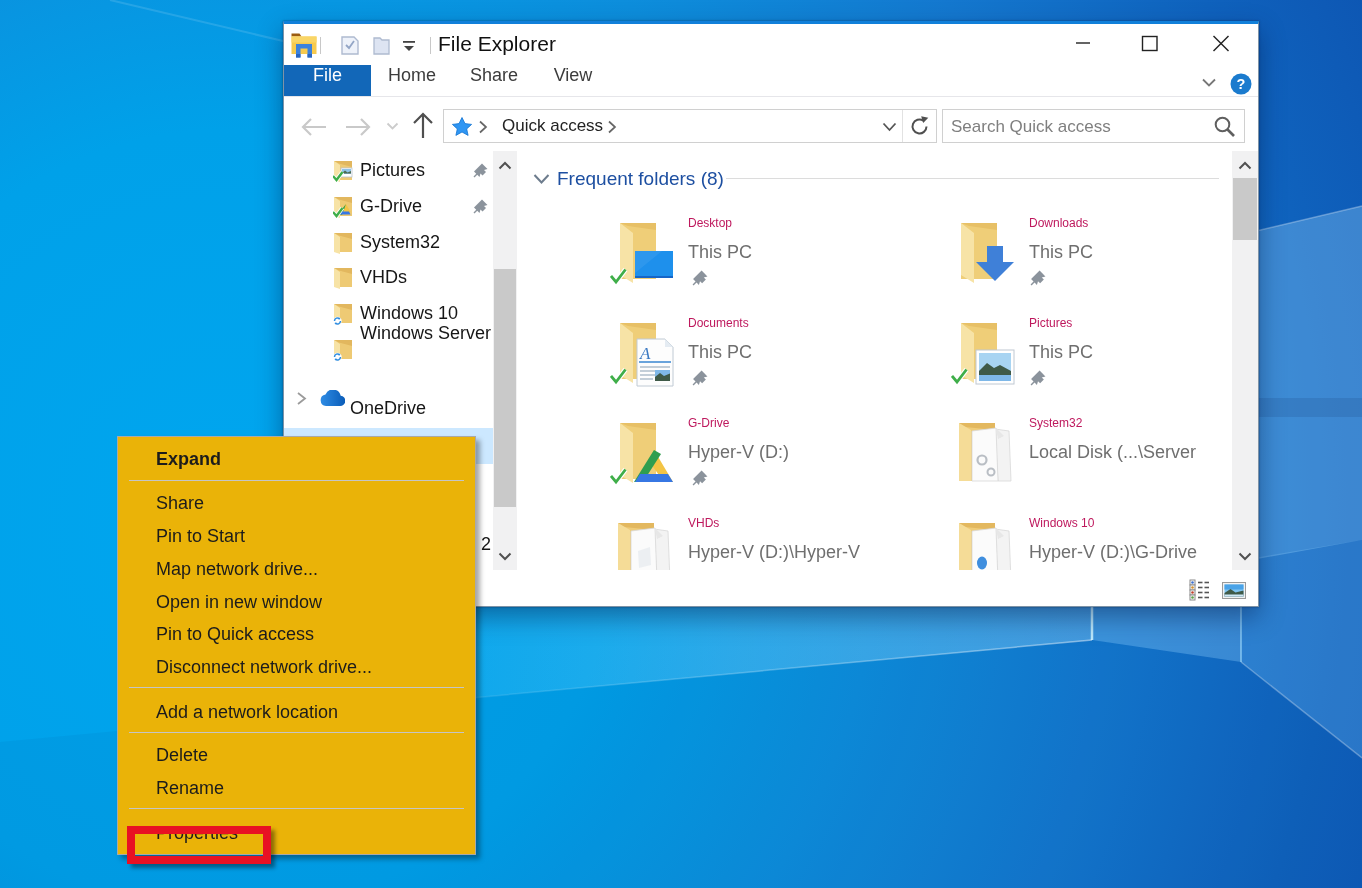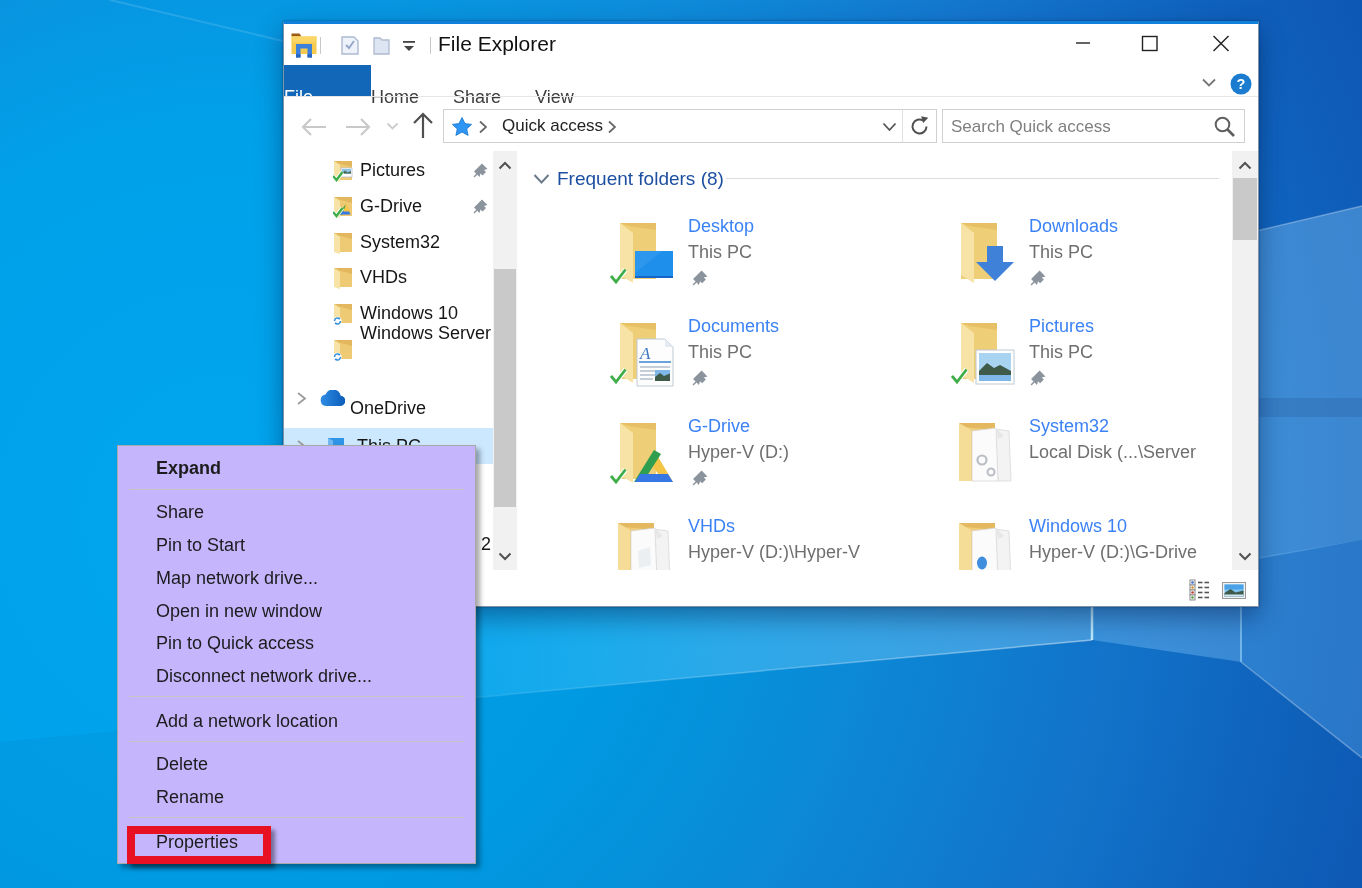--- a/index.html
+++ b/index.html
@@ -1,23 +1,23 @@
 <!DOCTYPE html>
 <html><head>
 <meta charset="utf-8">
 <style>
 *{margin:0;padding:0;box-sizing:border-box}
 html,body{width:1362px;height:888px;overflow:hidden;font-family:"Liberation Sans",sans-serif}
 .abs{position:absolute}
 #stage{position:relative;width:1362px;height:888px;overflow:hidden}
 #win{position:absolute;left:283px;top:21px;width:976px;height:586px;background:#fff;border:1px solid #7e93a7;border-top:3px solid #1180da;box-shadow:0 10px 24px rgba(0,25,70,.45),0 0 2px rgba(0,20,60,.5)}
 .t17{font-size:21px;color:#111}
-.tab{position:absolute;top:55px;height:31px;line-height:36px;font-size:18px;color:#3c3c3c;}
+.tab{position:absolute;top:33px;height:31px;line-height:36px;font-size:18px;color:#3c3c3c;text-align:center}
 .navtxt{font-size:18px;color:#161616;white-space:nowrap}
-.tile-title{position:absolute;font-size:18px;color:#3b82f6;white-space:nowrap}
+.tile-title{position:absolute;font-size:12px;color:#be185d;white-space:nowrap}
 .tile-sub{position:absolute;font-size:18px;color:#6f6f6f;white-space:nowrap}
 .mi{position:absolute;left:38px;font-size:18px;color:#1c1c1c;white-space:nowrap}
 .msep{position:absolute;left:11px;right:11px;height:1px;background:#c5c5c5}
 </style>
 </head>
 <body>
 <div id="stage">
 <svg class="abs" style="left:0;top:0" width="1362" height="888" viewBox="0 0 1362 888">
  <defs>
   <radialGradient id="wp" cx="230" cy="520" r="1300" gradientUnits="userSpaceOnUse">
@@ -410,21 +410,21 @@
  </svg>
  <svg class="abs" style="left:938px;top:558px" width="24" height="17" viewBox="0 0 24 17">
   <rect x="0.5" y="0.5" width="23" height="16" fill="#f2f2f2" stroke="#9a9a9a"></rect>
   <rect x="2.5" y="2.5" width="19" height="12" fill="#7ec3f0"></rect>
   <rect x="2.5" y="2.5" width="19" height="5" fill="#4aa3e8"></rect>
   <path d="M2.5 11 l6 -4 l5 3.5 l8 -2 v6 h-19 Z" fill="#3f5a48"></path>
   <rect x="2.5" y="12.5" width="19" height="2" fill="#cfe8f7"></rect>
  </svg>
 </div>
 
-<div class="abs" id="menu" style="left:117px;top:445px;width:359px;height:419px;background:#c4b5fd;border:1px solid #a9a9a9;box-shadow:4px 4px 5px rgba(0,0,0,0.35)">
+<div class="abs" id="menu" style="left:117px;top:436px;width:359px;height:419px;background:#eab308;border:1px solid #a9a9a9;box-shadow:4px 4px 5px rgba(0,0,0,0.35)">
  <div class="mi" style="top:12px;font-weight:bold">Expand</div>
  <div class="msep" style="top:43px"></div>
  <div class="mi" style="top:56px">Share</div>
  <div class="mi" style="top:89px">Pin to Start</div>
  <div class="mi" style="top:122px">Map network drive...</div>
  <div class="mi" style="top:155px">Open in new window</div>
  <div class="mi" style="top:187px">Pin to Quick access</div>
  <div class="mi" style="top:220px">Disconnect network drive...</div>
  <div class="msep" style="top:250px"></div>
  <div class="mi" style="top:265px">Add a network location</div>

